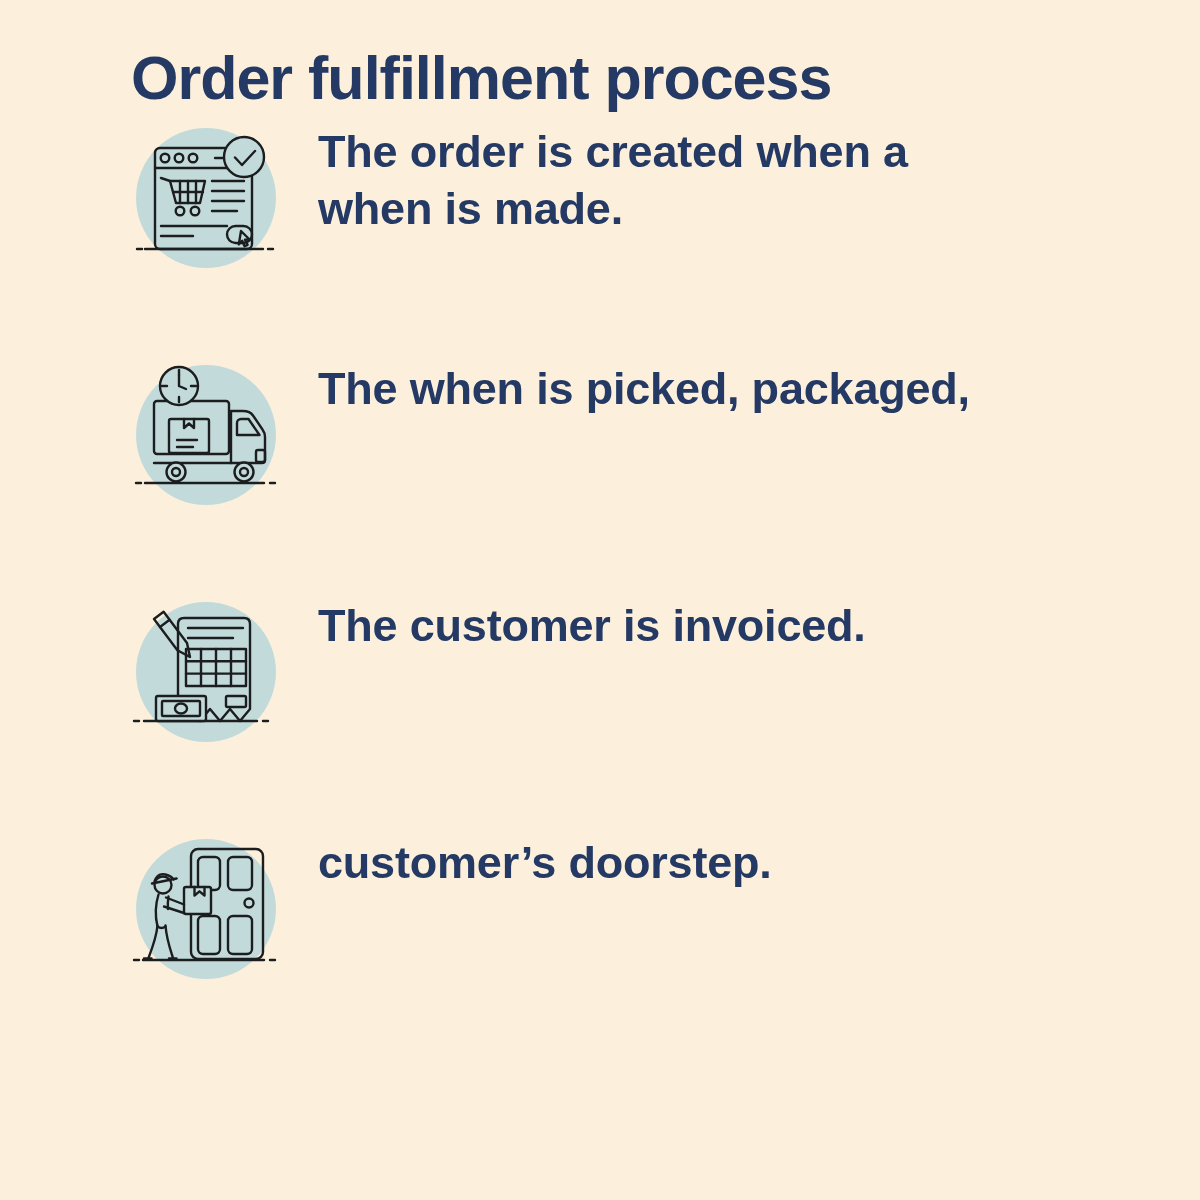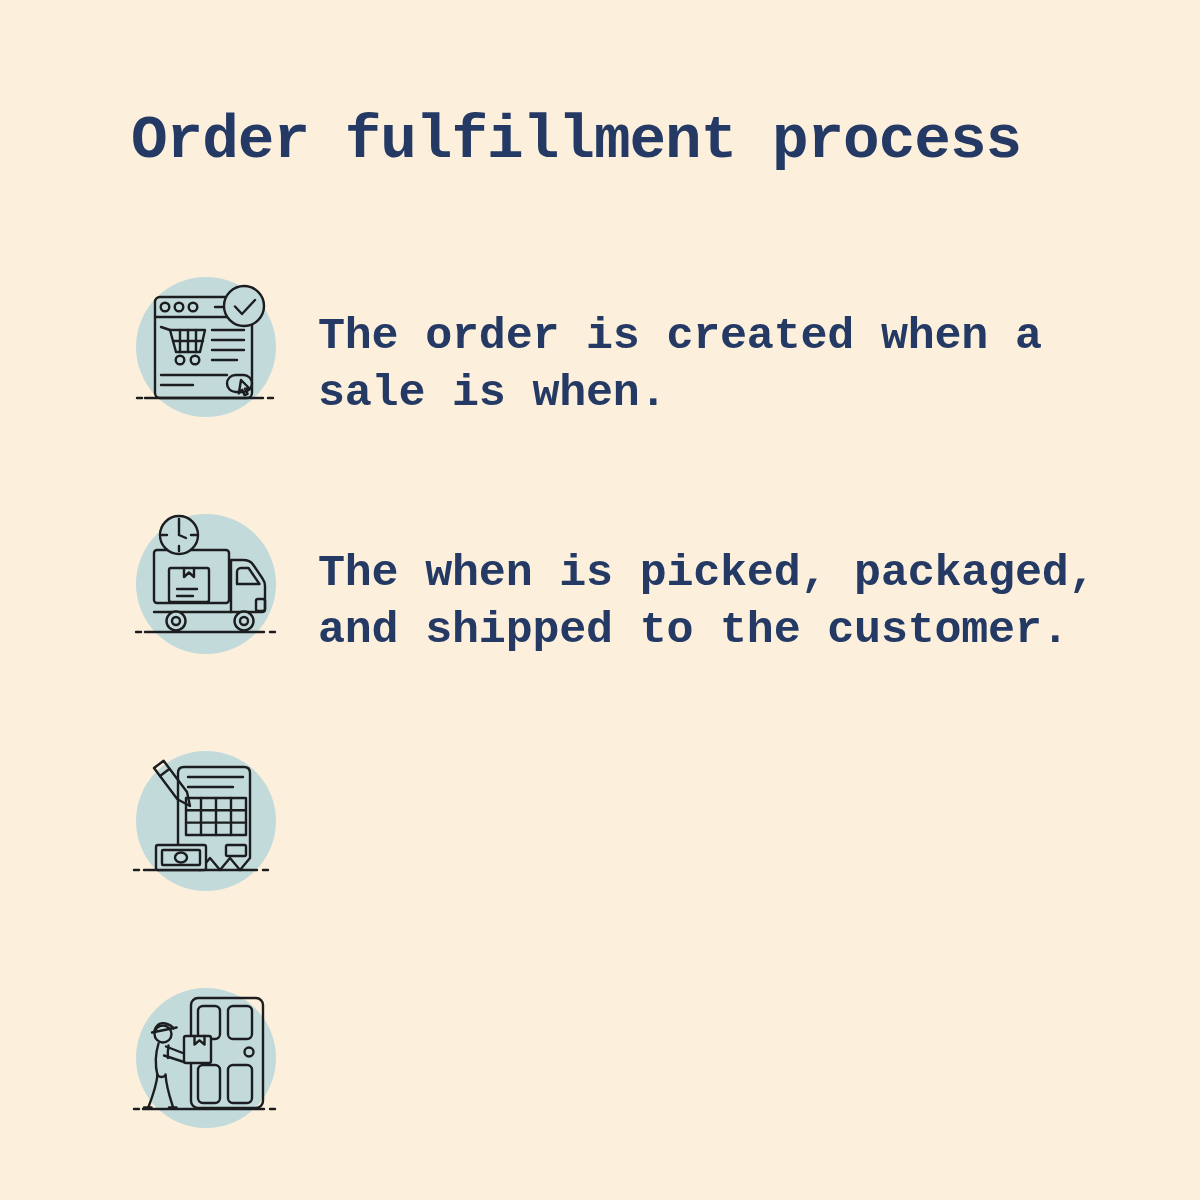--- a/index.html
+++ b/index.html
@@ -6,35 +6,34 @@
   body {
     width: 1200px; height: 1200px;
     background: var(--bg, #FCF0DD);
     font-family: "Liberation Sans", sans-serif;
     overflow: hidden;
   }
   .page {
     position: relative;
     width: 1077px; height: 1200px;
     box-sizing: border-box;
-    padding: 110px 40px 0 131px;
-    font-family: Liberation Mono, monospace;
+    padding: 48px 40px 0 131px;
   }
   .title {
     margin: 0;
     font-size: 61px;
     line-height: 1.0;
     font-weight: bold;
     letter-spacing: -1px;
     color: var(--navy, #243A64);
   }
   .rows { margin-top: 14px; }
   .step {
     display: flex;
-    align-items: flex-end;
+    align-items: flex-start;
     height: 237px;
   }
   .icon-wrap { width: 150px; height: 150px; flex: none; }
   .icon-wrap svg { display: block; width: 150px; height: 150px; }
   .step-text {
     margin-left: 37px;
     font-size: 45px;
     line-height: 57px;
     font-weight: bold;
     letter-spacing: -0.2px;
@@ -72,21 +71,21 @@
             <circle cx="64" cy="88" r="4.3"></circle>
             <path d="M81 58 H113 M81 68 H113 M81 78 H113 M81 88 H106"></path>
             <path d="M30 103 H96 M30 113 H62"></path>
             <rect x="96" y="103" width="25" height="17" rx="8.5"></rect>
             <path d="M110 108 l8.5 8.5 -4.5 0.2 2.6 5.2 -3 1.3 -2.4 -5.4 -3.4 3.6 z"></path>
           </g>
         </svg>
       </div>
       <div class="step-text">
         <div class="line">The order is created when a</div>
-        <div class="line">sale is when.</div>
+        <div class="line">when is made.</div>
       </div>
     </div>
 
     <div class="step">
       <div class="icon-wrap">
         <svg viewBox="0 0 150 150" aria-hidden="true">
           <circle cx="75" cy="75" r="70" style="fill:var(--circle)" stroke="none"></circle>
           <g fill="none" style="stroke:var(--ink)" stroke-width="2.4" stroke-linecap="round" stroke-linejoin="round">
             <path d="M14 123 H133 M5 123 h5 M139 123 h5"></path>
             <rect x="23" y="41" width="75" height="53" rx="3"></rect>
@@ -102,21 +101,20 @@
             <rect x="125" y="90" width="9" height="12" rx="2"></rect>
             <circle cx="45" cy="112" r="9.5" style="fill:var(--circle)"></circle>
             <circle cx="45" cy="112" r="4"></circle>
             <circle cx="113" cy="112" r="9.5" style="fill:var(--circle)"></circle>
             <circle cx="113" cy="112" r="4"></circle>
           </g>
         </svg>
       </div>
       <div class="step-text">
         <div class="line">The when is picked, packaged,</div>
-        <div class="line">and shipped to the customer.</div>
       </div>
     </div>
 
     <div class="step">
       <div class="icon-wrap">
         <svg viewBox="0 0 150 150" aria-hidden="true">
           <circle cx="75" cy="75" r="70" style="fill:var(--circle)" stroke="none"></circle>
           <g fill="none" style="stroke:var(--ink)" stroke-width="2.4" stroke-linecap="round" stroke-linejoin="round">
             <path d="M13 124 H126 M3 124 h5 M132 124 h5"></path>
             <path d="M47 116 V27 q0 -6 6 -6 h60 q6 0 6 6 v85 l-10 12 -10 -12 -10 12 -10 -12 -10 12"></path>
@@ -124,20 +122,23 @@
             <rect x="55" y="52" width="60" height="37"></rect>
             <path d="M70 52 V89 M85 52 V89 M100 52 V89 M55 64.3 H115 M55 76.6 H115"></path>
             <rect x="95" y="99" width="20" height="11" rx="1.5"></rect>
             <path d="M59 60 L56 46 L32.6 14.8 L23 22 L46.4 53.2 Z"></path>
             <path d="M38.6 22.8 L29 30"></path>
             <rect x="25" y="99" width="50" height="25" rx="2" style="fill:var(--circle)"></rect>
             <rect x="31" y="104" width="38" height="15" rx="1"></rect>
             <ellipse cx="50" cy="111.5" rx="6" ry="5"></ellipse>
           </g>
         </svg>
+      </div>
+      <div class="step-text">
+        <div class="line">The customer is invoiced.</div>
       </div>
     </div>
 
     <div class="step">
       <div class="icon-wrap">
         <svg viewBox="0 0 150 150" aria-hidden="true">
           <circle cx="75" cy="75" r="70" style="fill:var(--circle)" stroke="none"></circle>
           <g fill="none" style="stroke:var(--ink)" stroke-width="2.4" stroke-linecap="round" stroke-linejoin="round">
             <path d="M12 126 H133 M3 126 h5 M139 126 h5"></path>
             <rect x="60" y="15" width="72" height="110" rx="7"></rect>
@@ -154,17 +155,18 @@
             <path d="M35 63.5 L53 70.5 M33 72.5 L53 79"></path>
             <path d="M27.5 60.5 C24.5 70 24 82 26.5 92.5"></path>
             <path d="M37.5 62.5 C36.8 67 36.5 71 37 75"></path>
             <path d="M26.5 92.5 Q30.5 95.5 34.5 92.5"></path>
             <path d="M26.5 91.5 C25.5 103 21.5 113.5 17.5 124 M34.5 91.5 C35.5 105 39 114.5 42 124"></path>
             <path d="M13 124.5 H20.5 M38 124.5 H45.5"></path>
           </g>
         </svg>
       </div>
       <div class="step-text">
+        <div class="line">customer’s doorstep.</div>
       </div>
     </div>
 
   </div>
 </div>
 
 </body></html>

